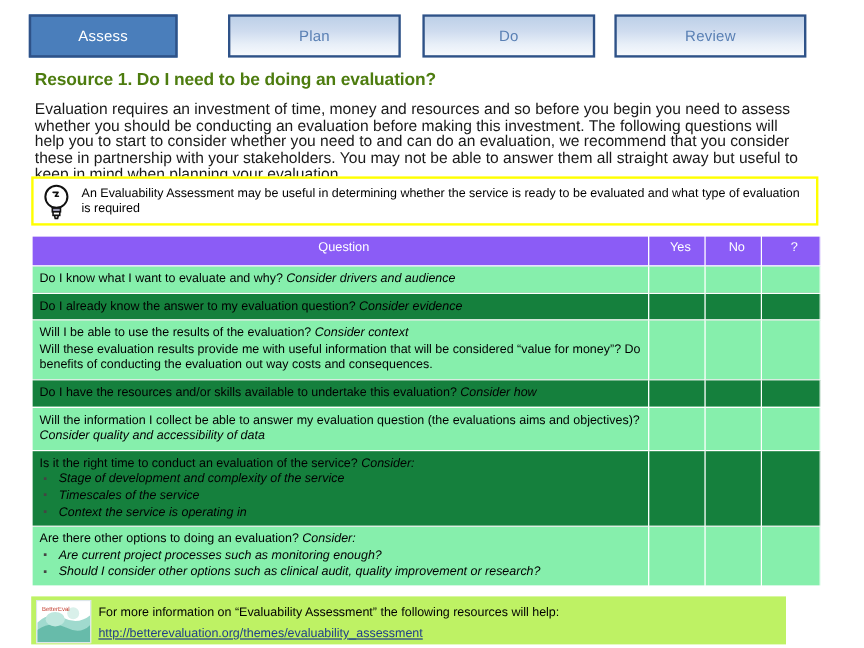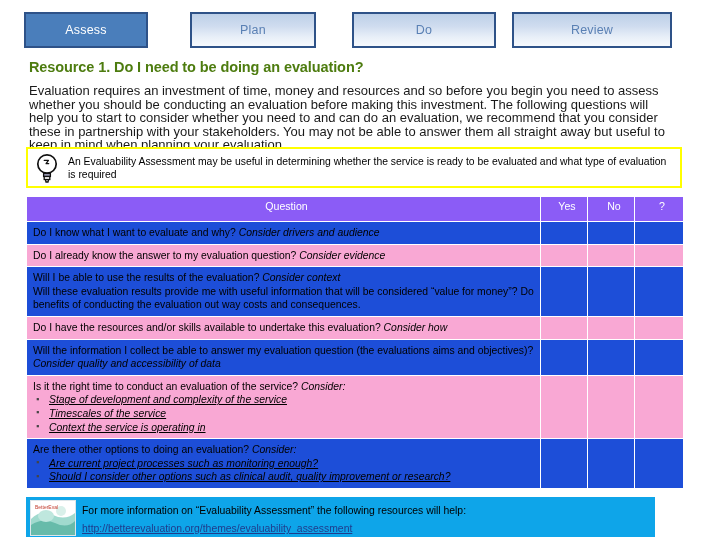--- a/index.html
+++ b/index.html
@@ -38,21 +38,21 @@
   }
   .tab.active {
     background: #4A7EBB;
     color: #FFFFFF;
   }
   .tab.inactive {
     background: linear-gradient(to bottom, #BDD0E8 0%, #CFDCEF 38%, #E8EFF8 72%, #F6F9FD 100%);
     color: #5A80B4;
   }
   .tab-assess  { left: 24px;  width: 124px; }
-  .tab-plan    { left: 190px; width: 126px; }
+  .tab-plan    { left: 190px; width: 144px; }
   .tab-do      { left: 352px; width: 144px; }
   .tab-review  { left: 512px; width: 160px; }
 
   
   .heading {
     position: absolute;
     left: 29px;
     top: 59px;
     font-size: 14.5px;
     font-weight: bold;
@@ -123,56 +123,55 @@
   .col-q  { width: 507px; }
   .col-y  { width: 40px; }
   .col-n  { width: 40px; }
   .col-u  { width: 42px; }
 
   .qtable tbody td {
     font-size: 10.4px;
     line-height: 13.6px;
     padding: 4px 6px 4px 6px;
   }
-  tr.rowA td { background: #f9a8d4; }
-  tr.rowB td { background: #1d4ed8; }
+  tr.rowA td { background: #15803d; }
+  tr.rowB td { background: #86efac; }
 
   .qtable tbody td.ansbox { padding: 0; }
 
   .qtext i { font-style: italic; }
   ul.bullets {
     margin: 0;
     padding: 0;
     list-style: none;
   }
   ul.bullets li {
     font-style: italic;
     padding-left: 16px;
     position: relative;
     line-height: 13.6px;
-    text-decoration: underline;
   }
   ul.bullets li::before {
     content: "\25AA";
     position: absolute;
     left: 3px;
     top: -0.5px;
     font-style: normal;
     font-size: 9px;
     color: #444;
   }
 
   
   .footer {
     position: absolute;
     left: 26px;
     top: 497px;
     width: 629px;
     height: 40px;
-    background: #0ea5e9;
+    background: #bef264;
     display: flex;
     align-items: flex-start;
     padding-top: 3px;
     box-sizing: border-box;
   }
   .footer-thumb {
     width: 44px;
     height: 34px;
     margin: 0 6px 0 4px;
     flex: 0 0 44px;

